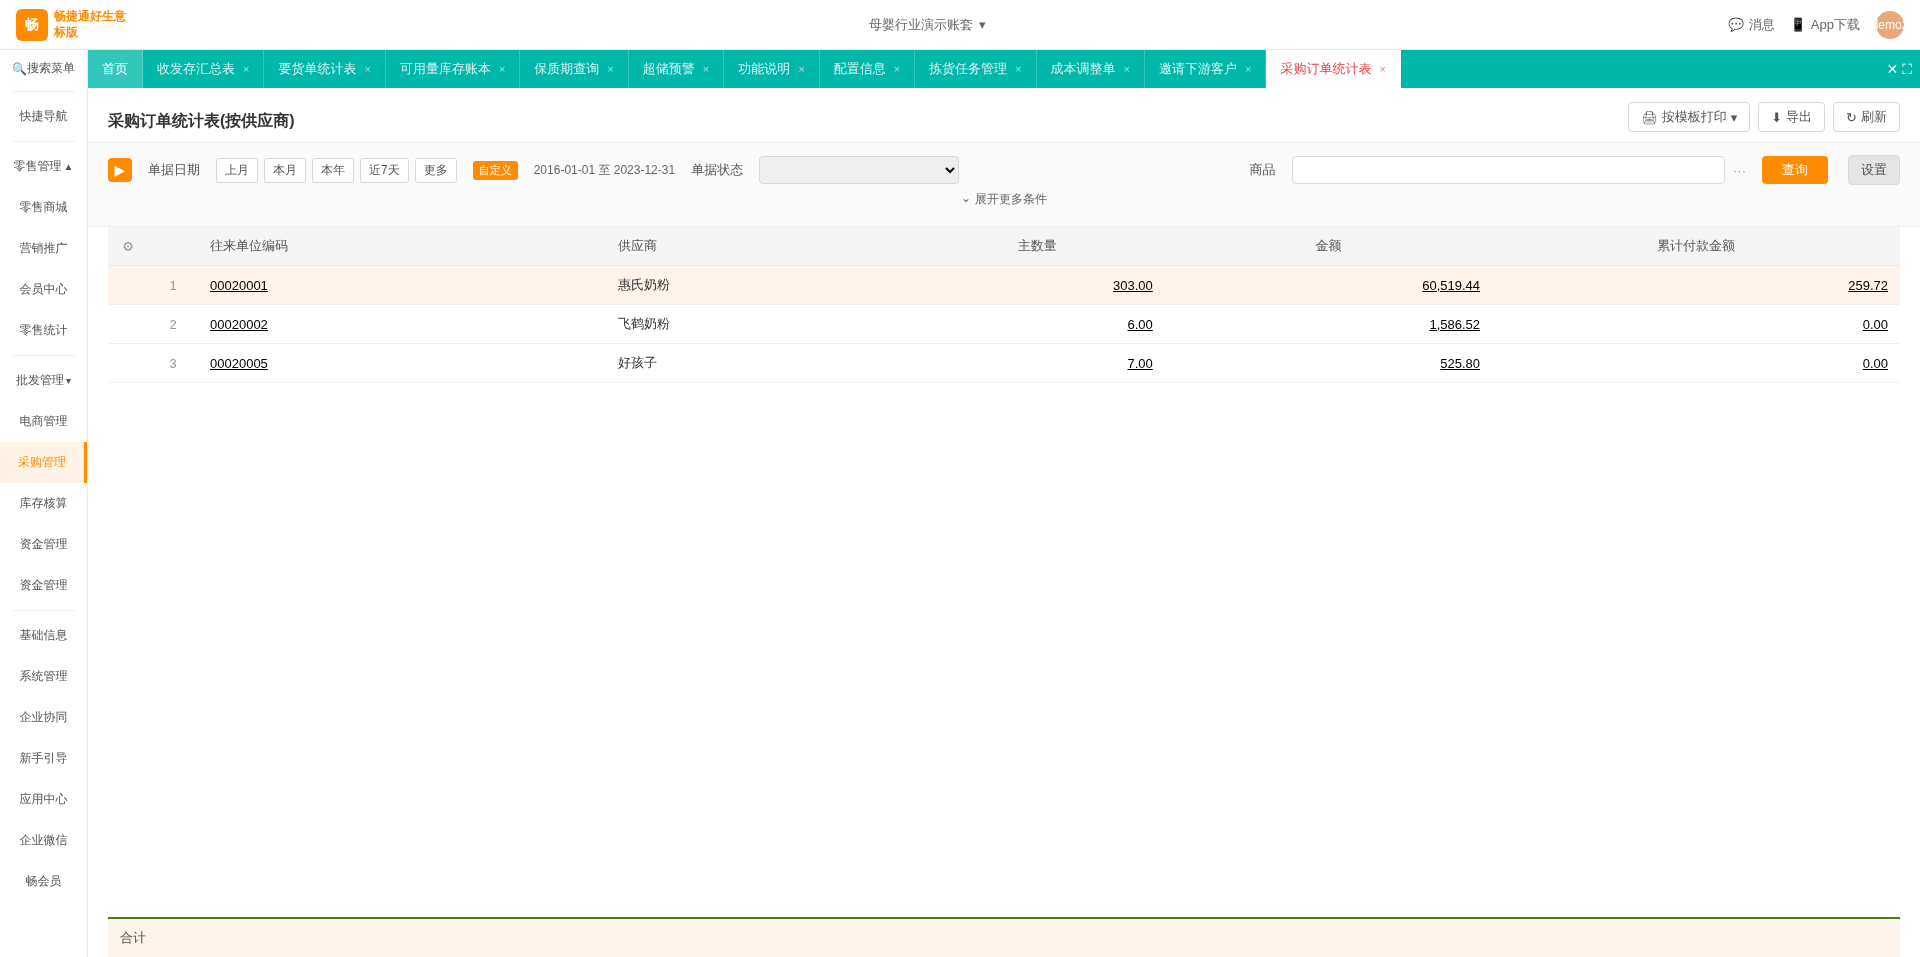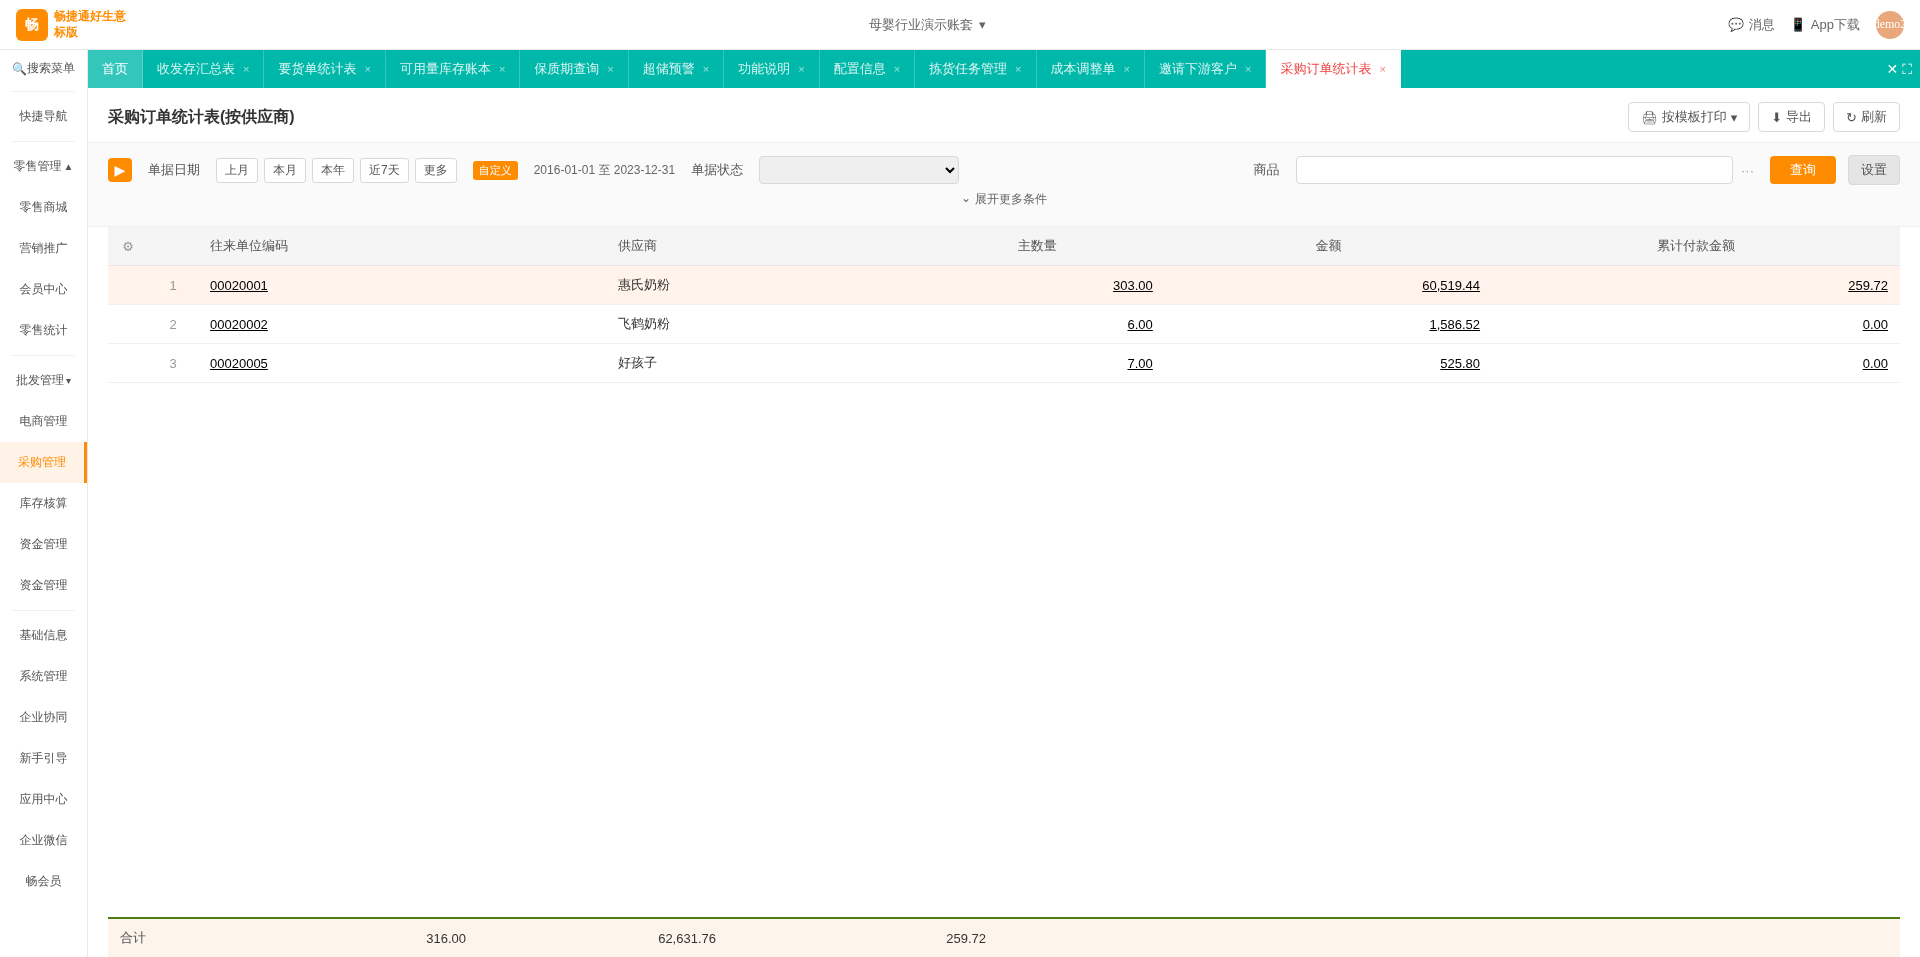--- a/index.html
+++ b/index.html
@@ -7,21 +7,21 @@
 
     
     .top-bar { height: 50px; background: #fff; display: flex; align-items: center; justify-content: space-between; padding: 0 16px; border-bottom: 1px solid #e8e8e8; flex-shrink: 0; }
     .top-bar-left { display: flex; align-items: center; gap: 8px; }
     .logo-area { display: flex; align-items: center; gap: 6px; }
     .logo-icon { width: 32px; height: 32px; background: #ff8c00; border-radius: 6px; display: flex; align-items: center; justify-content: center; color: #fff; font-size: 14px; font-weight: bold; }
     .logo-text { font-size: 12px; color: #ff8c00; font-weight: bold; line-height: 1.3; }
     .top-bar-center { display: flex; align-items: center; gap: 6px; color: #666; font-size: 13px; }
     .top-bar-right { display: flex; align-items: center; gap: 16px; color: #666; font-size: 13px; }
     .top-bar-right .icon-btn { display: flex; align-items: center; gap: 4px; cursor: pointer; color: #666; }
-    .avatar { width: 28px; height: 28px; border-radius: 50%; background: #e8a87c; display: flex; align-items: center; justify-content: center; color: #fff; font-size: 12px; font-family: Liberation Serif, serif; }
+    .avatar { width: 28px; height: 28px; border-radius: 50%; background: #e8a87c; display: flex; align-items: center; justify-content: center; color: #fff; font-size: 12px; }
 
     
     .main-layout { display: flex; flex: 1; overflow: hidden; }
 
     
     .sidebar { width: 88px; background: #fff; border-right: 1px solid #e8e8e8; display: flex; flex-direction: column; overflow-y: auto; flex-shrink: 0; }
     .sidebar-item { padding: 12px 8px; text-align: center; cursor: pointer; font-size: 12px; color: #555; display: flex; align-items: center; justify-content: center; position: relative; }
     .sidebar-item.active { color: #ff8c00; background: #fff3e8; border-right: 3px solid #ff8c00; }
     .sidebar-item .arrow { font-size: 10px; margin-left: 2px; }
     .sidebar-search { padding: 10px 8px; text-align: center; cursor: pointer; font-size: 12px; color: #555; }
@@ -35,21 +35,21 @@
     .nav-tab { padding: 9px 14px; height: 38px; display: flex; align-items: center; gap: 4px; color: rgba(255,255,255,0.85); font-size: 13px; cursor: pointer; white-space: nowrap; border-right: 1px solid rgba(255,255,255,0.2); }
     .nav-tab.home { background: rgba(255,255,255,0.2); color: #fff; }
     .nav-tab.active { background: #fff; color: #ef4444; }
     .nav-tab .close-btn { font-size: 11px; opacity: 0.7; margin-left: 4px; cursor: pointer; }
     .nav-tabs-end { margin-left: auto; display: flex; align-items: center; gap: 4px; padding-right: 8px; color: #fff; font-size: 16px; cursor: pointer; }
 
     
     .page-content { flex: 1; background: #fff; overflow: auto; padding: 0; display: flex; flex-direction: column; }
 
     
-    .page-header { padding: 14px 20px 10px 20px; display: flex; align-items: center; justify-content: space-between; border-bottom: 1px solid #f0f0f0; }
+    .page-header { padding: 14px 20px 10px 20px; display: flex; align-items: flex-end; justify-content: space-between; border-bottom: 1px solid #f0f0f0; }
     .page-title { font-size: 16px; font-weight: bold; color: #333; }
     .page-actions { display: flex; align-items: center; gap: 8px; }
     .btn-print { display: flex; align-items: center; gap: 4px; padding: 5px 12px; border: 1px solid #d9d9d9; border-radius: 4px; background: #fff; cursor: pointer; font-size: 13px; color: #555; }
     .btn-export { display: flex; align-items: center; gap: 4px; padding: 5px 12px; border: 1px solid #d9d9d9; border-radius: 4px; background: #fff; cursor: pointer; font-size: 13px; color: #555; }
     .btn-refresh { display: flex; align-items: center; gap: 4px; padding: 5px 12px; border: 1px solid #d9d9d9; border-radius: 4px; background: #fff; cursor: pointer; font-size: 13px; color: #555; }
 
     
     .filter-area { padding: 12px 20px; background: #fafafa; border-bottom: 1px solid #f0f0f0; }
     .filter-row { display: flex; align-items: center; gap: 16px; flex-wrap: wrap; }
     .filter-toggle { width: 24px; height: 24px; background: #ff8c00; border-radius: 4px; display: flex; align-items: center; justify-content: center; color: #fff; cursor: pointer; font-size: 14px; flex-shrink: 0; }
@@ -291,21 +291,21 @@
               <option value=""></option>
             </select>
           </div>
 
           <span class="filter-label" style="margin-left:20px;">商品</span>
           <div class="filter-input-wrap">
             <input class="filter-input" type="text" style="">
             <span style="cursor:pointer;color:#999;">···</span>
           </div>
 
-          <div style="margin-left:auto; display:flex; gap:12px; align-items:center;">
+          <div style="margin-left:auto; display:flex; gap:20px; align-items:center;">
             <button class="btn-search">查询</button>
             <button class="btn-settings">设置</button>
           </div>
         </div>
         <div class="filter-expand">
           <span>⌄</span>
           <span>展开更多条件</span>
         </div>
       </div>
 
@@ -351,22 +351,17 @@
               <td class="number underline">7.00</td>
               <td class="number underline">525.80</td>
               <td class="number underline">0.00</td>
             </tr>
           </tbody>
         </table>
       </div>
 
       <div class="table-footer">
         <span class="footer-label">合计</span>
-        <div style="flex:1; display:flex; justify-content:space-between; max-width:600px; margin-left:160px;">
-          <span style="min-width:80px; text-align:right;">316.00</span>
-          <span style="min-width:100px; text-align:right;">62,631.76</span>
-          <span style="min-width:120px; text-align:right;">259.72</span>
-        </div>
       </div>
 
     </div>
   </div>
 </div>
 
 </body></html>

